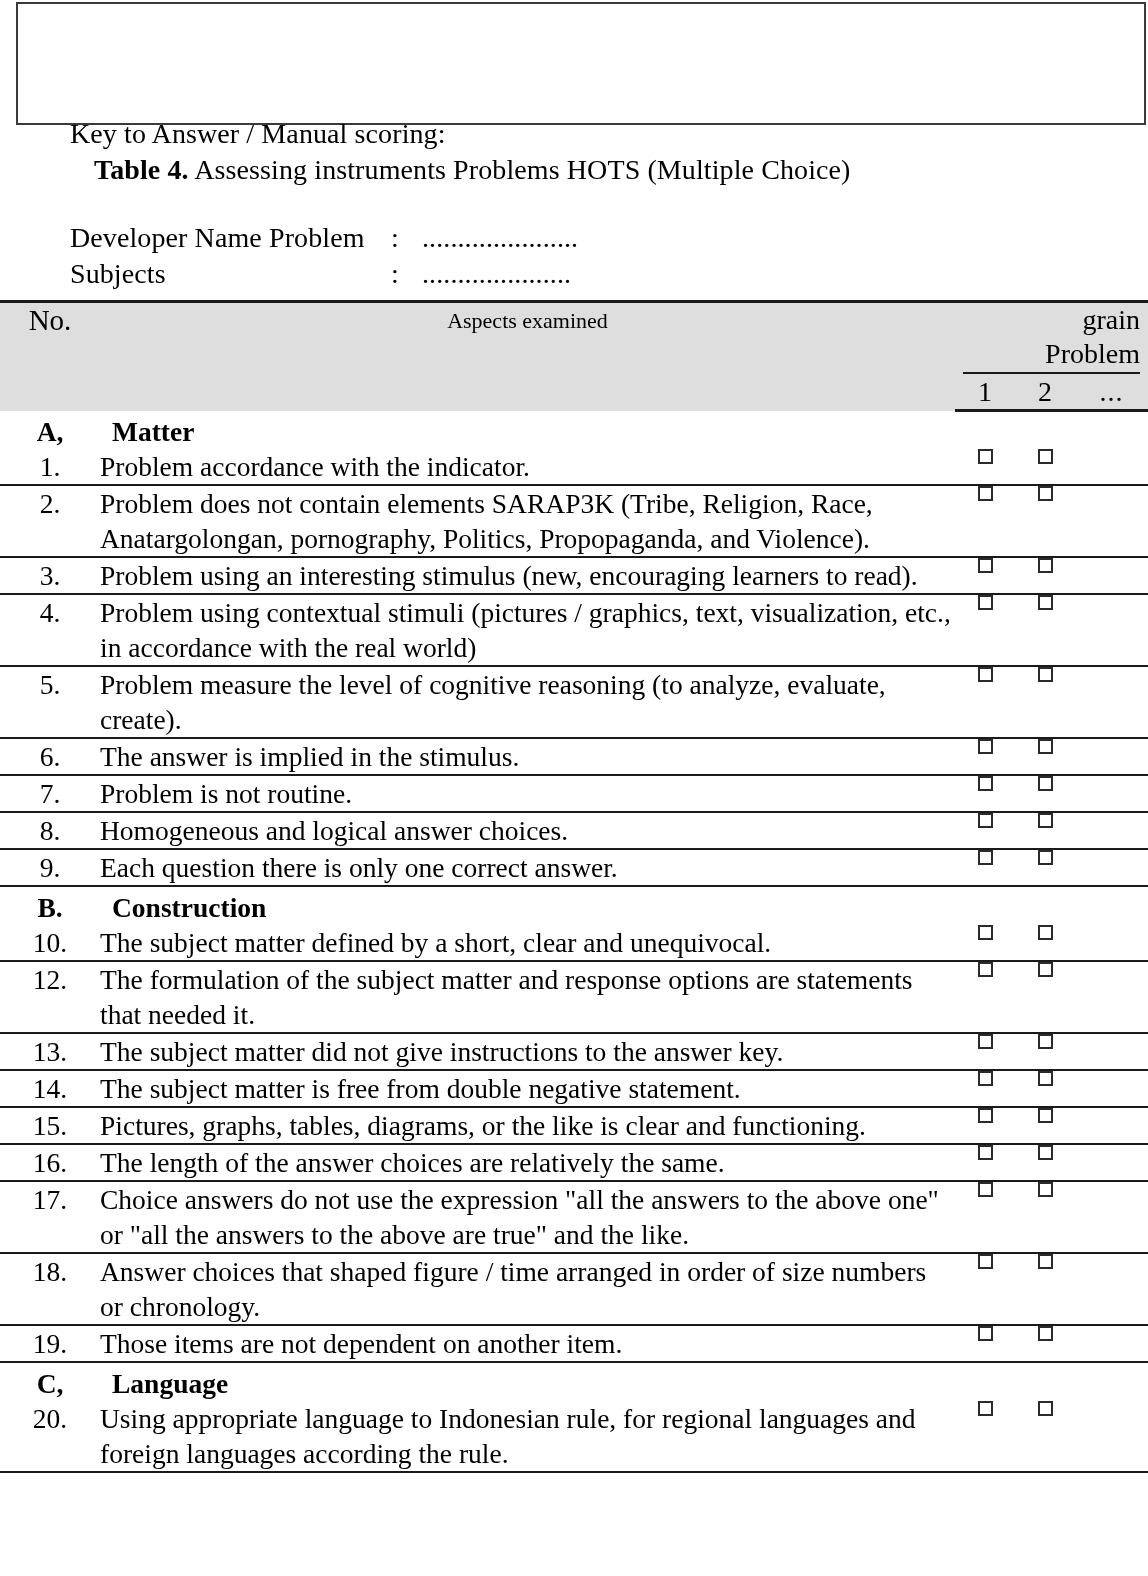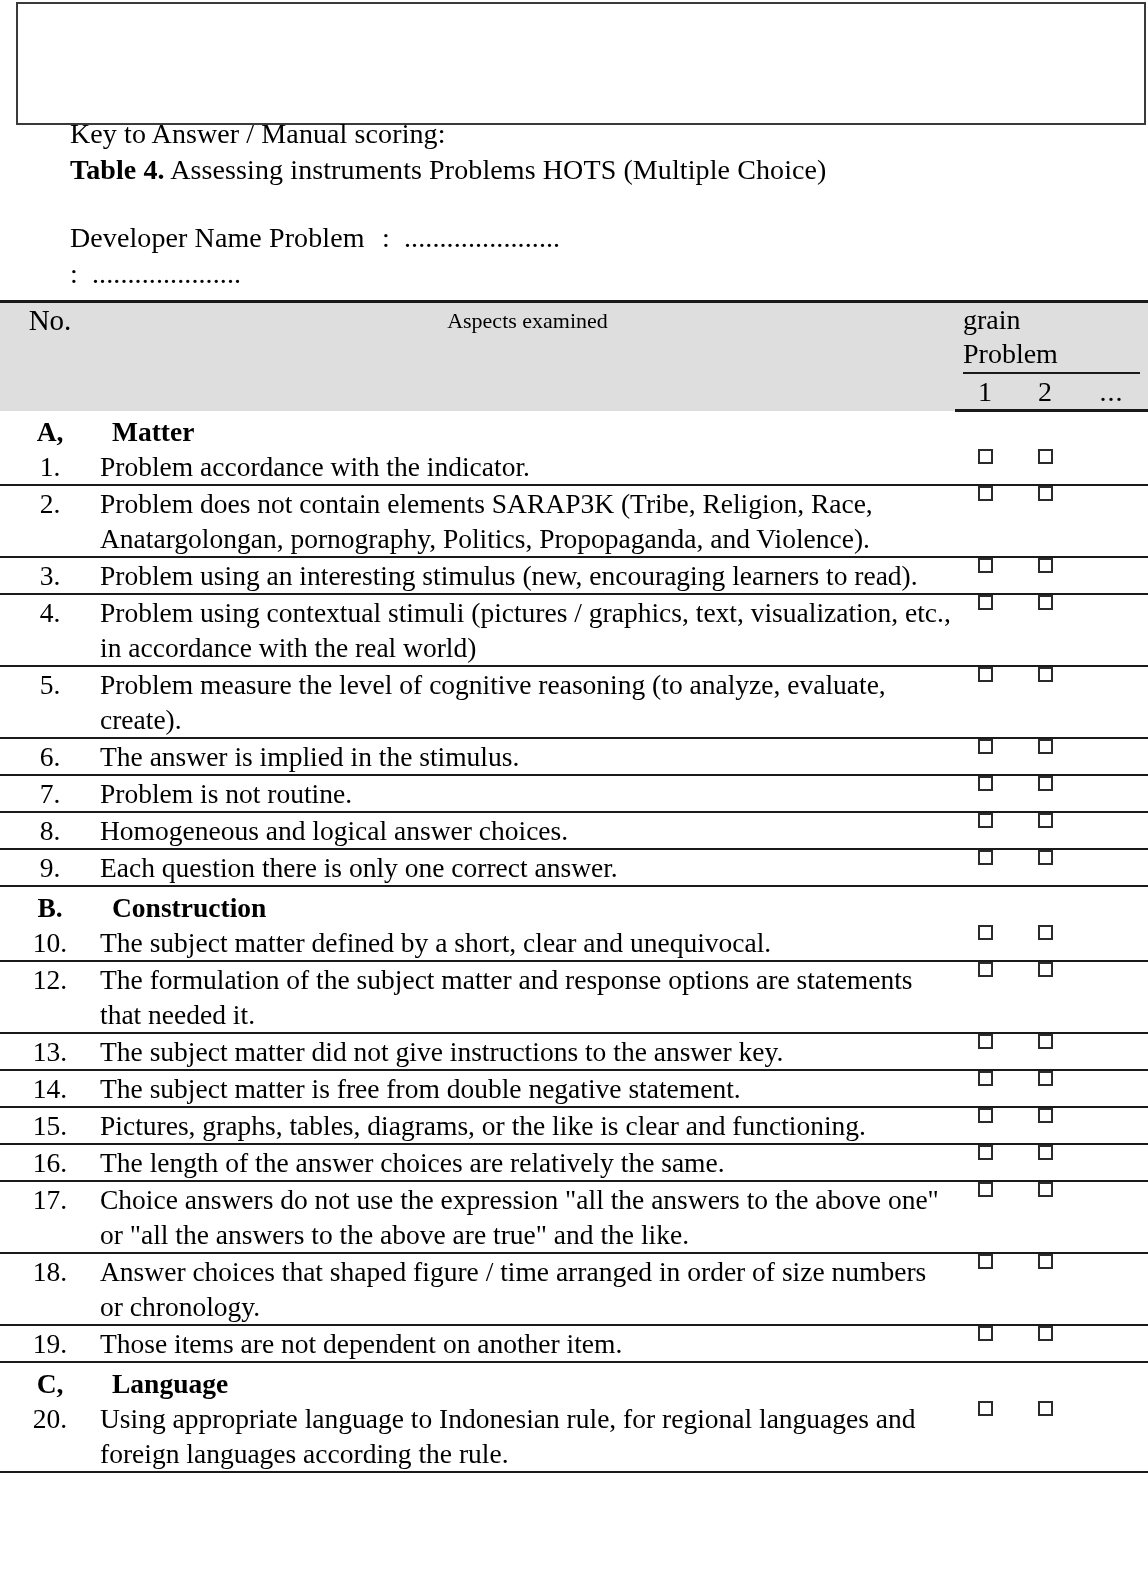--- a/index.html
+++ b/index.html
@@ -37,24 +37,24 @@
   .intro {
     position: absolute;
     left: 70px;
     top: 116px;
     width: 1060px;
     font-size: 28px;
     line-height: 36px;
     letter-spacing: 0.1px;
   }
   .intro .line { white-space: pre; }
-  .intro .caption-label { font-weight: bold; }
+  .intro .caption-label { font-weight: bold; margin-left: 24px; }
   .intro .spacer { display: block; height: 32px; }
 
-  .meta-row { display: flex; white-space: pre; }
+  .meta-row { display: flex; white-space: pre; gap: 9px; }
   .meta-label { display: inline-block; width: 312px; }
   .meta-colon { display: inline-block; width: 22px; }
   .meta-dots { display: inline-block; }
 
   
   table.grid {
     position: absolute;
     left: 0px;
     top: 300px;
     width: 1148px;
@@ -83,21 +83,21 @@
   }
   th.h-aspects {
     width: 855px;
     text-align: center;
     font-weight: bold;
     font-size: 22px;
     vertical-align: middle;
   }
   th.h-group {
     width: 193px;
-    text-align: left;
+    text-align: right;
     font-weight: bold;
     font-size: 28px;
     line-height: 34px;
     vertical-align: top;
     padding-top: 9px;
   }
   .group-inner {
     display: block;
     margin: 0 8px 0 8px;
     border-bottom: 2.5px solid #1a1a1a;
@@ -157,21 +157,21 @@
   <div class="top-box"></div>
 
   <div class="intro">
     <div class="line">Key to Answer / Manual scoring:</div>
     <div class="line"><span class="caption-label">Table 4.</span><span> Assessing instruments Problems HOTS (Multiple Choice)</span></div>
     <span class="spacer"></span>
     <div class="meta-row">
       <span class="meta-label">Developer Name Problem</span><span class="meta-colon">:</span><span class="meta-dots">......................</span>
     </div>
     <div class="meta-row">
-      <span class="meta-colon">:</span><span class="meta-dots">.....................</span>
+      <span class="meta-label">Subjects</span><span class="meta-colon">:</span><span class="meta-dots">.....................</span>
     </div>
   </div>
 
   <table class="grid">
     <thead>
       <tr>
         <th class="h-no hdr-top" rowspan="2">No.</th>
         <th class="h-aspects hdr-top" rowspan="2">Aspects examined</th>
         <th class="h-group hdr-top" colspan="3">
           <span class="group-inner">

